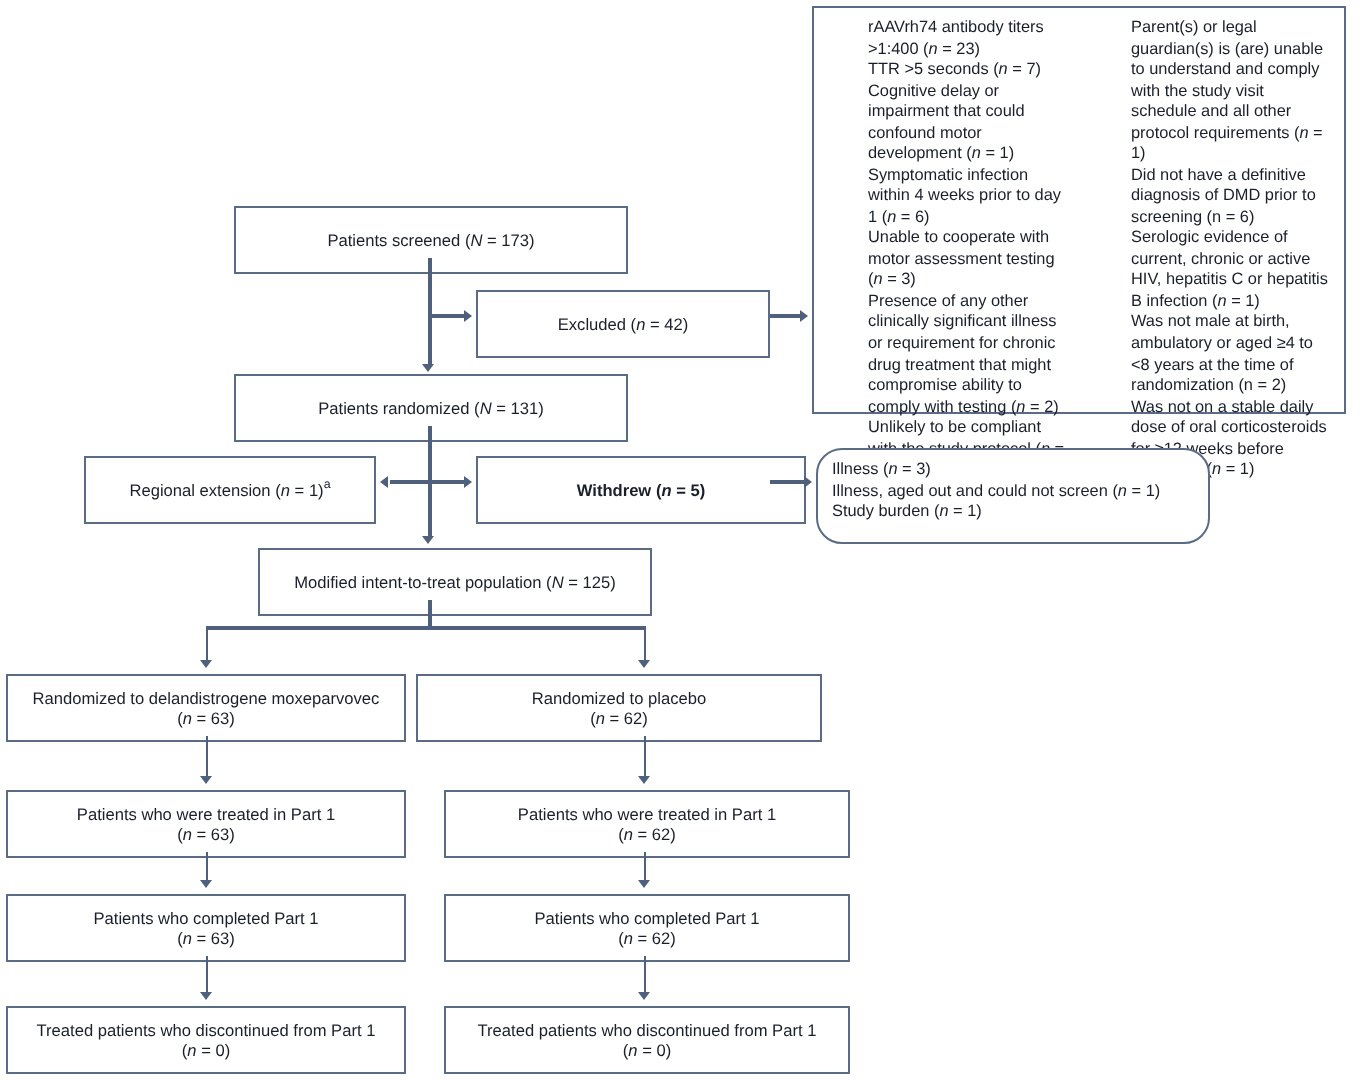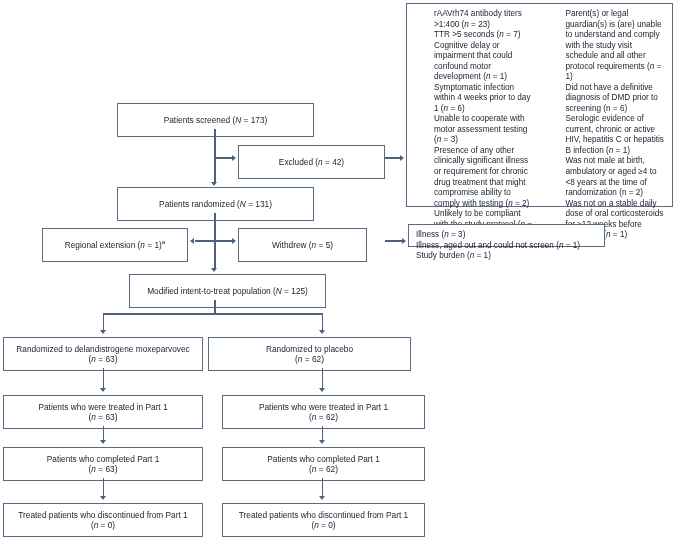--- a/index.html
+++ b/index.html
@@ -104,21 +104,21 @@
       </div>
     <div class="col" id="excl-col-2">
         <div>Parent(s) or legal guardian(s) is (are) unable to understand and comply with the study visit schedule and all other protocol requirements (<i class="it">n</i> = 1)</div>
         <div>Did not have a definitive diagnosis of DMD prior to screening (n = 6)</div>
         <div>Serologic evidence of current, chronic or active HIV, hepatitis C or hepatitis B infection (<i class="it">n</i> = 1)</div>
         <div>Was not male at birth, ambulatory or aged ≥4 to &lt;8 years at the time of randomization (n = 2)</div>
         <div>Was not on a stable daily dose of oral corticosteroids for ≥12 weeks before screening (<i class="it">n</i> = 1)</div>
       </div>
   </div>
 
-  <div class="panel single" id="panel-withdrawal" style="left:408px; top:224px; width:197px; height:23px;">
+  <div class="panel single" id="panel-withdrawal" style="left:408px; top:224px; width:197px; height:48px;border-radius:13px;">
       <div>Illness (<i class="it">n</i> = 3)</div>
       <div>Illness, aged out and could not screen (<i class="it">n</i> = 1)</div>
       <div>Study burden (<i class="it">n</i> = 1)</div>
     </div>
 
   <div class="box" style="left:117px; top:103px; width:197px; height:26px;">
     <span class="inner" id="n-screened">Patients screened (<i class="it">N</i> = 173)</span>
   </div>
 
   <div class="box" style="left:238px; top:145px; width:147px; height:26px;">
@@ -126,21 +126,21 @@
   </div>
 
   <div class="box" style="left:117px; top:187px; width:197px; height:26px;">
     <span class="inner" id="n-randomized">Patients randomized (<i class="it">N</i> = 131)</span>
   </div>
 
   <div class="box" style="left:42px; top:228px; width:146px; height:26px;">
     <span class="inner" id="n-regional">Regional extension (<i class="it">n</i> = 1)<sup class="note">a</sup></span>
   </div>
 
-  <div class="box" style="left:238px; top:228px; width:129px; height:26px;">
+  <div class="box" style="left:238px; top:228px; width:165px; height:26px;font-weight:bold;">
     <span class="inner" id="n-withdrew">Withdrew (<i class="it">n</i> = 5)</span>
   </div>
 
   <div class="box" style="left:129px; top:274px; width:197px; height:26px;">
     <span class="inner" id="n-mitt">Modified intent-to-treat population (<i class="it">N</i> = 125)</span>
   </div>
 
   <div class="box" style="left:3px; top:337px; width:200px; height:31px;">
     <span class="inner" id="t-step-0">Randomized to delandistrogene moxeparvovec<br>(<i class="it">n</i> = 63)</span>
   </div>

